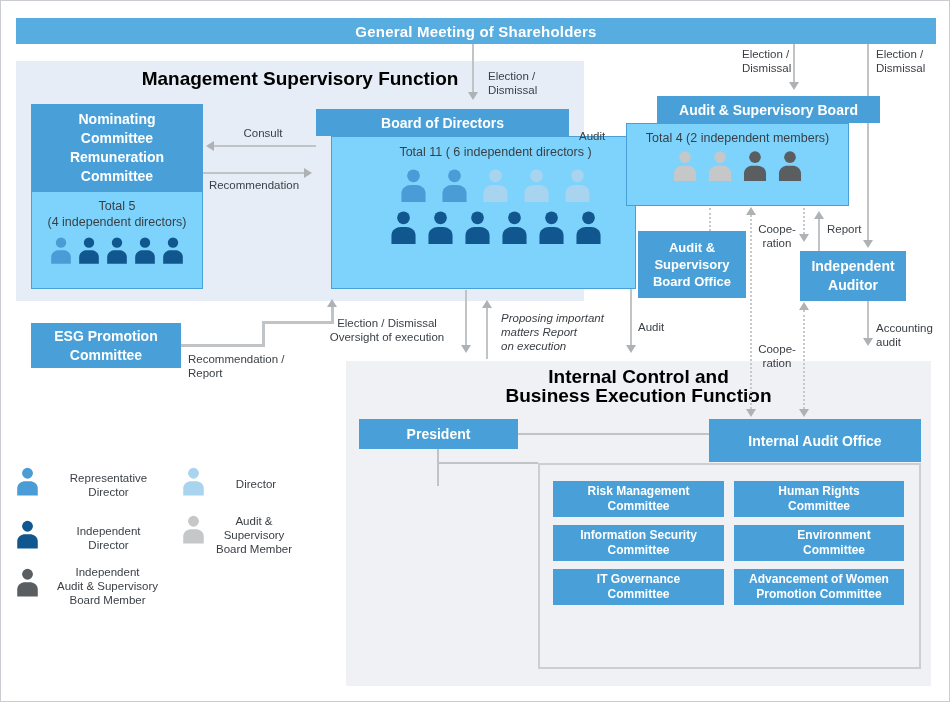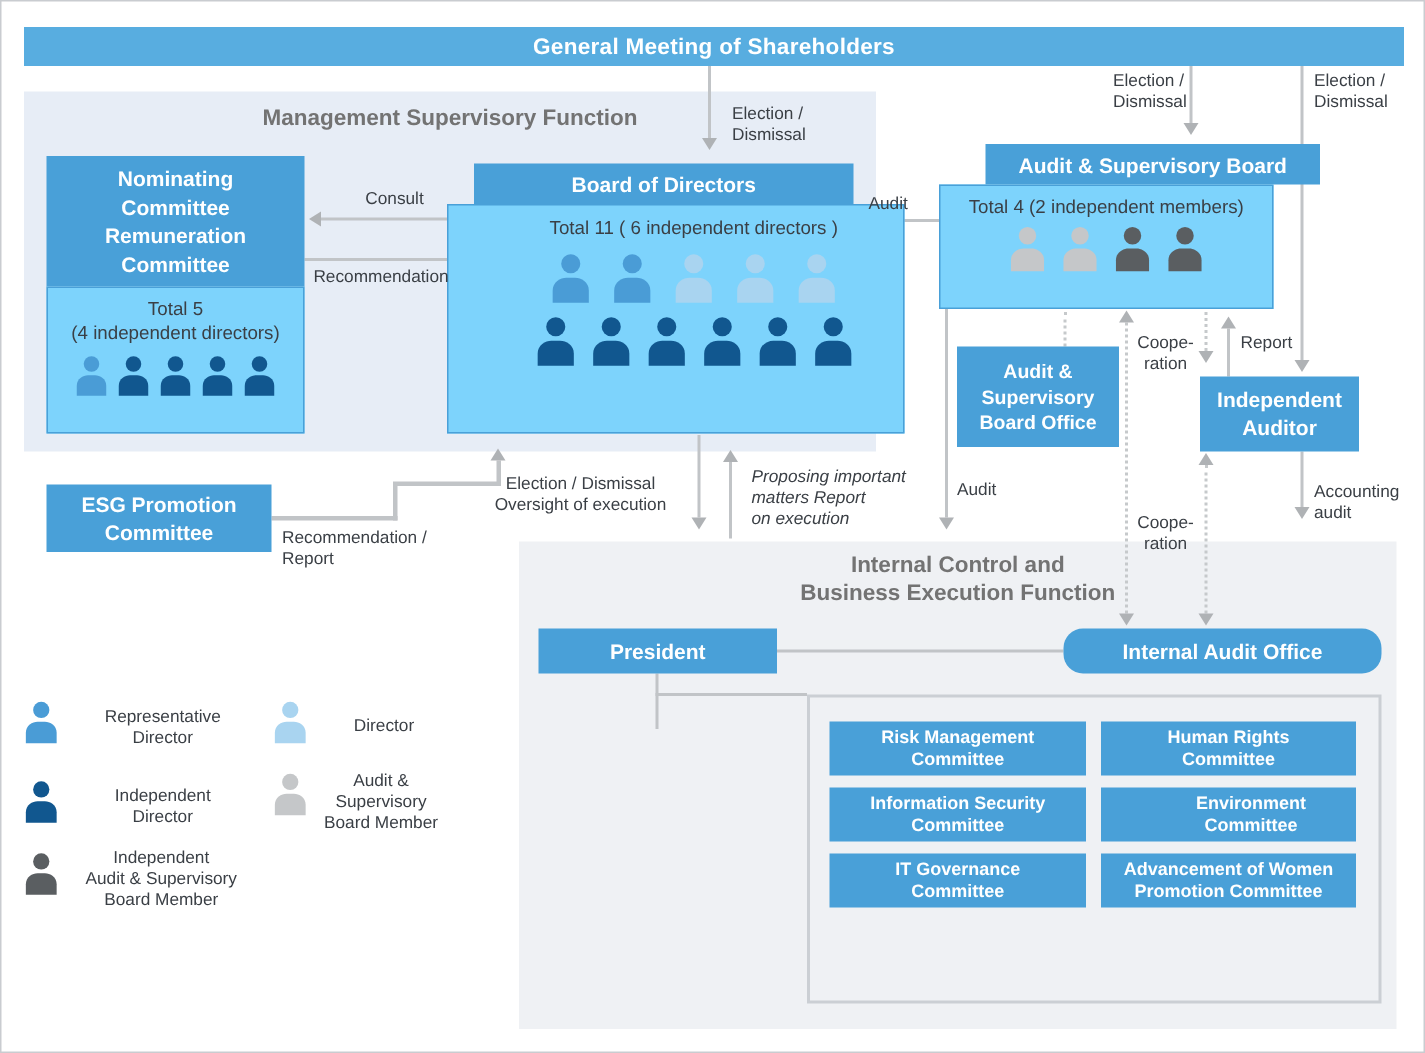--- a/index.html
+++ b/index.html
@@ -15,21 +15,21 @@
   .panel-gray{background:var(--panelGray);}
   .banner{
     background:var(--bannerBlue);color:#fff;font-weight:bold;font-size:15px;
     display:flex;align-items:center;justify-content:center;letter-spacing:.2px;
   }
   .bluebox{
     background:var(--blue);color:#fff;font-weight:bold;text-align:center;
     display:flex;align-items:center;justify-content:center;white-space:pre-line;
   }
   .whitebody{background:#7dd3fc;border:1px solid var(--blue);text-align:center;}
-  .sec-title{font-weight:bold;font-size:15px;color:#737373;text-align:center;white-space:pre-line;line-height:19px;}
+  .sec-title{font-weight:bold;font-size:19px;color:#000000;text-align:center;white-space:pre-line;line-height:19px;}
   .lbl{font-size:11.5px;line-height:14px;color:var(--text);white-space:pre-line;}
   .ctr{text-align:center;}
   .total{font-size:12.5px;color:var(--text);line-height:16px;}
   .ln{background:var(--line);}
   .dot{border-left:2px dotted #C6C9CB;width:0;}
   .ah-up{width:0;height:0;border-left:5px solid transparent;border-right:5px solid transparent;border-bottom:8px solid #AFB2B5;}
   .ah-down{width:0;height:0;border-left:5px solid transparent;border-right:5px solid transparent;border-top:8px solid #AFB2B5;}
   .ah-left{width:0;height:0;border-top:5px solid transparent;border-bottom:5px solid transparent;border-right:8px solid #AFB2B5;}
   .ah-right{width:0;height:0;border-top:5px solid transparent;border-bottom:5px solid transparent;border-left:8px solid #AFB2B5;}
   .people{display:flex;align-items:flex-end;justify-content:center;}
@@ -140,21 +140,21 @@
     <path d="M1.5 34 V25.5 C1.5 19.6 6.8 16.6 11 16.6 H17 C21.2 16.6 26.5 19.6 26.5 25.5 V34 Z" fill="#11578F"></path>
   </svg>
         <svg viewBox="0 0 28 34" width="22" height="27" aria-hidden="true">
     <circle cx="14" cy="7" r="6.6" fill="#11578F"></circle>
     <path d="M1.5 34 V25.5 C1.5 19.6 6.8 16.6 11 16.6 H17 C21.2 16.6 26.5 19.6 26.5 25.5 V34 Z" fill="#11578F"></path>
   </svg>
       </div>
   </div>
 
   <div class="abs bluebox" style="left: 315px; top: 108px; width: 253px; height: 27px; font-size: 14px; white-space: pre-line;">Board of Directors</div>
-  <div class="abs whitebody" style="left:297px;top:135px;width:305px;height:153px;padding-left:24px;">
+  <div class="abs whitebody" style="left:330px;top:135px;width:305px;height:153px;padding-left:24px;">
     <div class="total" style="margin-top: 7px; white-space: pre-line;">Total 11 ( 6 independent directors )</div>
     <div class="people" style="gap:14px;margin-top:9px;">
         <svg viewBox="0 0 28 34" width="27" height="33" aria-hidden="true">
     <circle cx="14" cy="7" r="6.6" fill="#4A9CD6"></circle>
     <path d="M1.5 34 V25.5 C1.5 19.6 6.8 16.6 11 16.6 H17 C21.2 16.6 26.5 19.6 26.5 25.5 V34 Z" fill="#4A9CD6"></path>
   </svg>
         <svg viewBox="0 0 28 34" width="27" height="33" aria-hidden="true">
     <circle cx="14" cy="7" r="6.6" fill="#4A9CD6"></circle>
     <path d="M1.5 34 V25.5 C1.5 19.6 6.8 16.6 11 16.6 H17 C21.2 16.6 26.5 19.6 26.5 25.5 V34 Z" fill="#4A9CD6"></path>
   </svg>
@@ -227,21 +227,21 @@
 Board Office</div>
 
   <div class="abs bluebox" style="left: 799px; top: 250px; width: 106px; height: 50px; font-size: 14px; line-height: 19px; white-space: pre-line;">Independent
 Auditor</div>
 
   <div class="abs bluebox" style="left: 30px; top: 322px; width: 150px; height: 45px; font-size: 14px; line-height: 19px; white-space: pre-line;">ESG Promotion
 Committee</div>
 
   <div class="abs bluebox" style="left: 358px; top: 418px; width: 159px; height: 30px; font-size: 14px; white-space: pre-line;">President</div>
 
-  <div class="abs bluebox" style="left: 708px; top: 418px; width: 212px; height: 30px; font-size: 14px; white-space: pre-line; border-radius: 13px;">Internal Audit Office</div>
+  <div class="abs bluebox" style="left: 708px; top: 418px; width: 212px; height: 43px; font-size: 14px; white-space: pre-line;">Internal Audit Office</div>
 
 
   <div class="abs groupbox" style="left:537px;top:462px;width:383px;height:206px;"></div>
   <div class="committees">
     <div class="committee" style="white-space: pre-line;">Risk Management
 Committee</div>
     <div class="committee" style="white-space: pre-line;">Human Rights
 Committee</div>
     <div class="committee" style="white-space: pre-line;">Information Security
 Committee</div>

